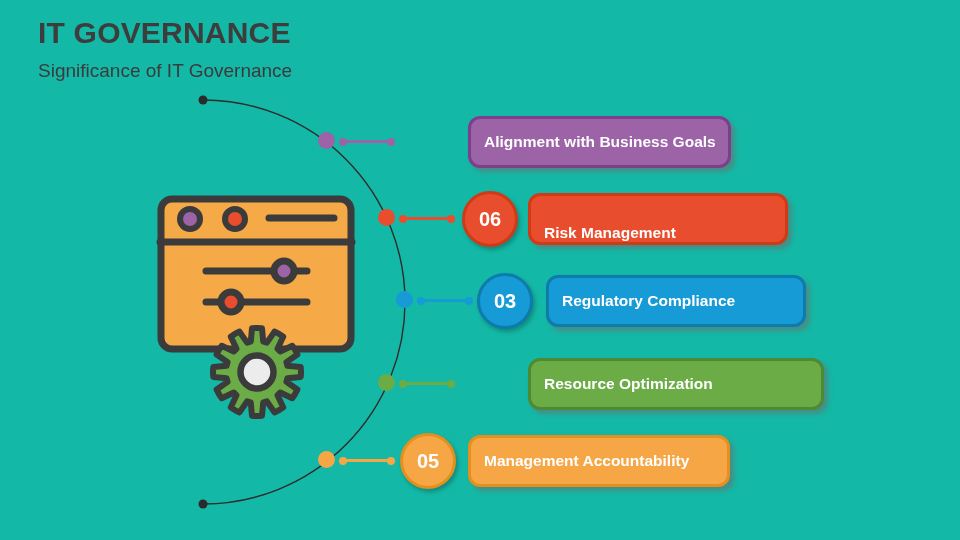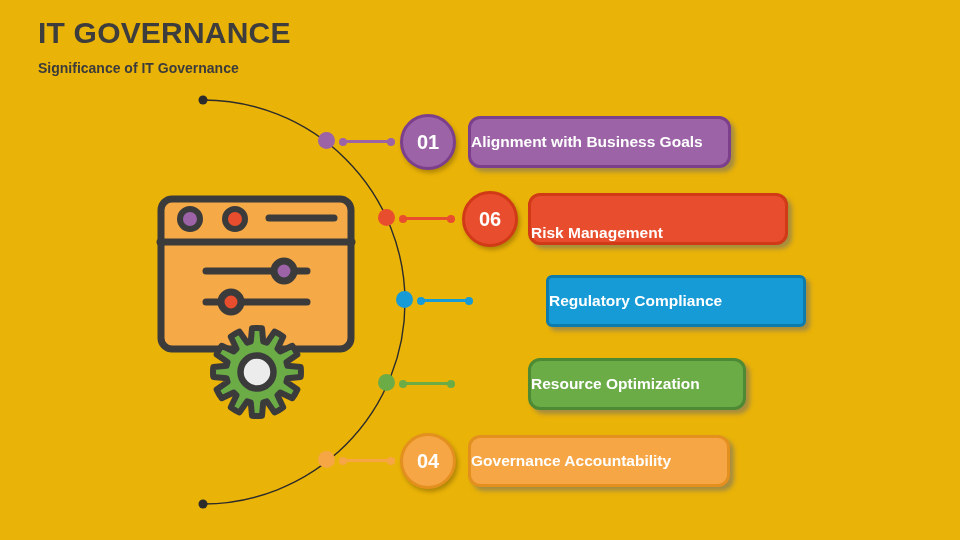--- a/index.html
+++ b/index.html
@@ -1,26 +1,26 @@
 <!DOCTYPE html>
 <html><head>
 <meta charset="utf-8">
 <style>
   html,body{margin:0;padding:0;background:#e9e9e9;}
   .slide{
-    position:relative;width:960px;height:540px;background:#eab308;
+    position:relative;width:960px;height:540px;background:#14b8a6;
     overflow:hidden;font-family:"Liberation Sans",sans-serif;
   }
   .title{
     position:absolute;left:38px;top:16px;margin:0;
     font-size:30px;font-weight:700;color:#3d3d3d;letter-spacing:.2px;
   }
   .subtitle{
     position:absolute;left:38px;top:60px;
-    font-size:14px;font-weight:700;color:#3b3b3b;
+    font-size:19px;font-weight:400;color:#3b3b3b;
   }
   .deco{position:absolute;left:0;top:0;pointer-events:none;}
 
   
   .arcdot{position:absolute;width:17px;height:17px;border-radius:50%;}
   .arcdot.p1{left:318px;top:132px;}
   .arcdot.p2{left:378px;top:209px;}
   .arcdot.p3{left:396px;top:291px;}
   .arcdot.p4{left:378px;top:374px;}
   .arcdot.p5{left:318px;top:451px;}
@@ -51,27 +51,27 @@
   .numcircle.p2{left:462px;top:191px;}
   .numcircle.p3{left:477px;top:273px;}
   .numcircle.p4{left:458px;top:356px;}
   .numcircle.p5{left:400px;top:433px;}
 
   
   .bar{
     position:absolute;height:52px;border-radius:12px;
     border:3px solid;box-sizing:border-box;
     display:flex;align-items:center;
-    color:#ffffff;font-size:15.5px;font-weight:700;
+    padding-left:13px;color:#ffffff;font-size:15.5px;font-weight:700;
     box-shadow:4px 4px 4px rgba(110,110,110,0.55);
   }
   .bar.p1{left:468px;top:116px;width:263px;}
   .bar.p2{left:528px;top:193px;width:260px;}
   .bar.p3{left:546px;top:275px;width:260px;}
-  .bar.p4{left:528px;top:358px;width:218px;}
+  .bar.p4{left:528px;top:358px;width:296px;}
   .bar.p5{left:468px;top:435px;width:262px;}
 </style>
 </head>
 <body>
 
 <div class="slide">
 
   <h1 class="title">IT GOVERNANCE</h1>
   <div class="subtitle">Significance of IT Governance</div>
 
@@ -94,50 +94,50 @@
     </g>
 
     <g>
       <path id="gear-path" stroke-width="6" stroke-linejoin="round" d="M287.4 365.8 L300.7 367.0 A44 44 0 0 1 300.7 377.0 L287.4 378.2 A31 31 0 0 1 286.4 381.9 L286.4 381.9 L297.4 389.5 A44 44 0 0 1 292.3 398.2 L280.2 392.5 A31 31 0 0 1 277.5 395.2 L277.5 395.2 L283.2 407.3 A44 44 0 0 1 274.5 412.4 L266.9 401.4 A31 31 0 0 1 263.2 402.4 L263.2 402.4 L262.0 415.7 A44 44 0 0 1 252.0 415.7 L250.8 402.4 A31 31 0 0 1 247.1 401.4 L247.1 401.4 L239.5 412.4 A44 44 0 0 1 230.8 407.3 L236.5 395.2 A31 31 0 0 1 233.8 392.5 L233.8 392.5 L221.7 398.2 A44 44 0 0 1 216.6 389.5 L227.6 381.9 A31 31 0 0 1 226.6 378.2 L226.6 378.2 L213.3 377.0 A44 44 0 0 1 213.3 367.0 L226.6 365.8 A31 31 0 0 1 227.6 362.1 L227.6 362.1 L216.6 354.5 A44 44 0 0 1 221.7 345.8 L233.8 351.5 A31 31 0 0 1 236.5 348.8 L236.5 348.8 L230.8 336.7 A44 44 0 0 1 239.5 331.6 L247.1 342.6 A31 31 0 0 1 250.8 341.6 L250.8 341.6 L252.0 328.3 A44 44 0 0 1 262.0 328.3 L263.2 341.6 A31 31 0 0 1 266.9 342.6 L266.9 342.6 L274.5 331.6 A44 44 0 0 1 283.2 336.7 L277.5 348.8 A31 31 0 0 1 280.2 351.5 L280.2 351.5 L292.3 345.8 A44 44 0 0 1 297.4 354.5 L286.4 362.1 A31 31 0 0 1 287.4 365.8 Z" style="fill: rgb(107, 172, 71); stroke: rgb(59, 59, 59);"></path>
       <circle cx="257" cy="372" r="16.5" stroke-width="6.5" style="fill: rgb(236, 236, 236); stroke: rgb(59, 59, 59);"></circle>
     </g>
   </svg>
 
   <span class="arcdot p1" style="background: rgb(156, 99, 167);"></span>
   <span class="connector p1" style="color: rgb(156, 99, 167);"></span>
-  <div class="numcircle p1" style="background: rgb(156, 99, 167); border-color: rgb(124, 63, 140);">
-    <span>01</span>
-  </div>
   <div class="bar p1" style="background: rgb(156, 99, 167); border-color: rgb(124, 63, 140);">
     <span>Alignment with Business Goals</span>
   </div>
 
   <span class="arcdot p2" style="background: rgb(232, 78, 45);"></span>
   <span class="connector p2" style="color: rgb(232, 78, 45);"></span>
   <div class="numcircle p2" style="background: rgb(232, 78, 45); border-color: rgb(209, 58, 23);">
     <span>06</span>
   </div>
   <div class="bar p2" style="background: rgb(232, 78, 45); border-color: rgb(209, 58, 23); align-items: flex-end;">
     <span>Risk Management</span>
   </div>
 
   <span class="arcdot p3" style="background: rgb(22, 155, 215);"></span>
   <span class="connector p3" style="color: rgb(22, 155, 215);"></span>
-  <div class="bar p3" style="background: rgb(22, 155, 215); border-color: rgb(14, 123, 173); border-radius: 6px;">
+  <div class="numcircle p3" style="background: rgb(22, 155, 215); border-color: rgb(14, 123, 173);">
+    <span>03</span>
+  </div>
+  <div class="bar p3" style="background: rgb(22, 155, 215); border-color: rgb(14, 123, 173);">
     <span>Regulatory Compliance</span>
   </div>
 
   <span class="arcdot p4" style="background: rgb(107, 172, 71);"></span>
   <span class="connector p4" style="color: rgb(107, 172, 71);"></span>
   <div class="bar p4" style="background: rgb(107, 172, 71); border-color: rgb(78, 138, 51);">
     <span>Resource Optimization</span>
   </div>
 
   <span class="arcdot p5" style="background: rgb(246, 166, 69);"></span>
   <span class="connector p5" style="color: rgb(246, 166, 69);"></span>
   <div class="numcircle p5" style="background: rgb(246, 166, 69); border-color: rgb(227, 144, 30);">
-    <span>04</span>
+    <span>05</span>
   </div>
   <div class="bar p5" style="background: rgb(246, 166, 69); border-color: rgb(227, 144, 30);">
-    <span>Governance Accountability</span>
+    <span>Management Accountability</span>
   </div>
 
 </div>
 
 </body></html>

